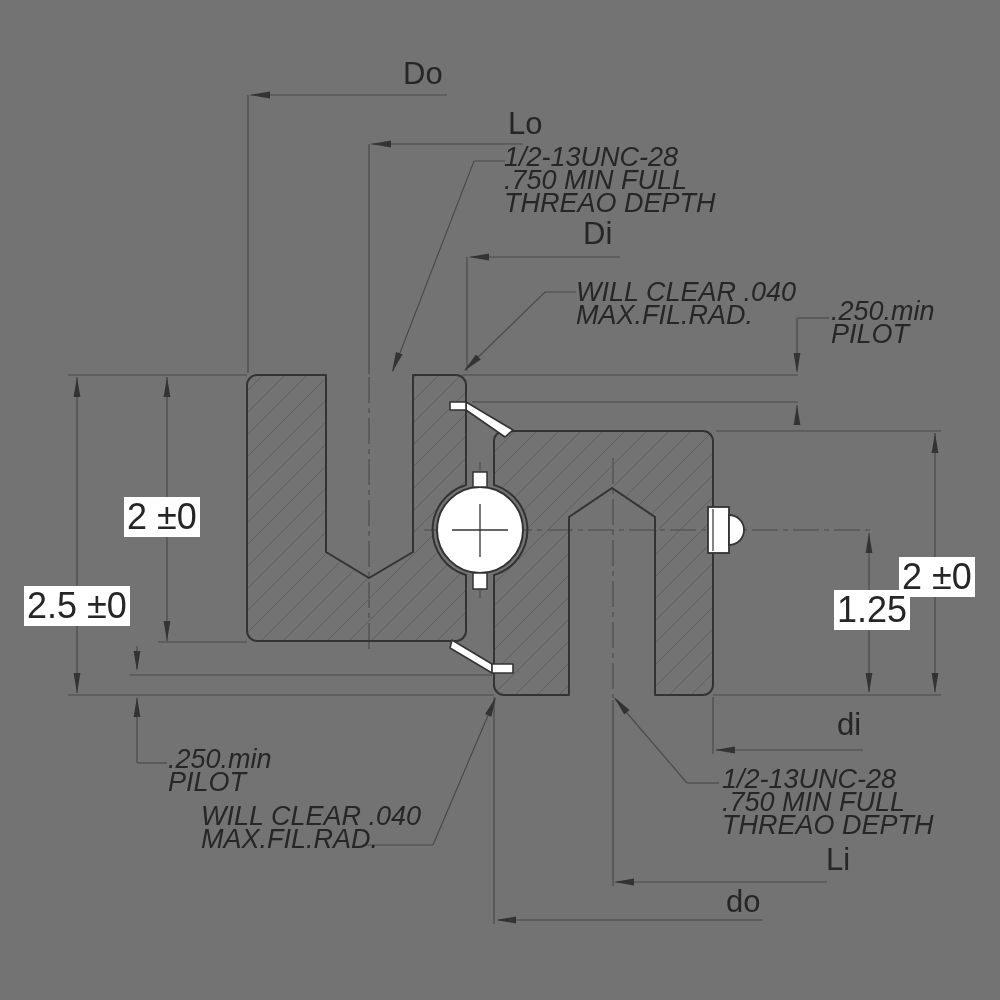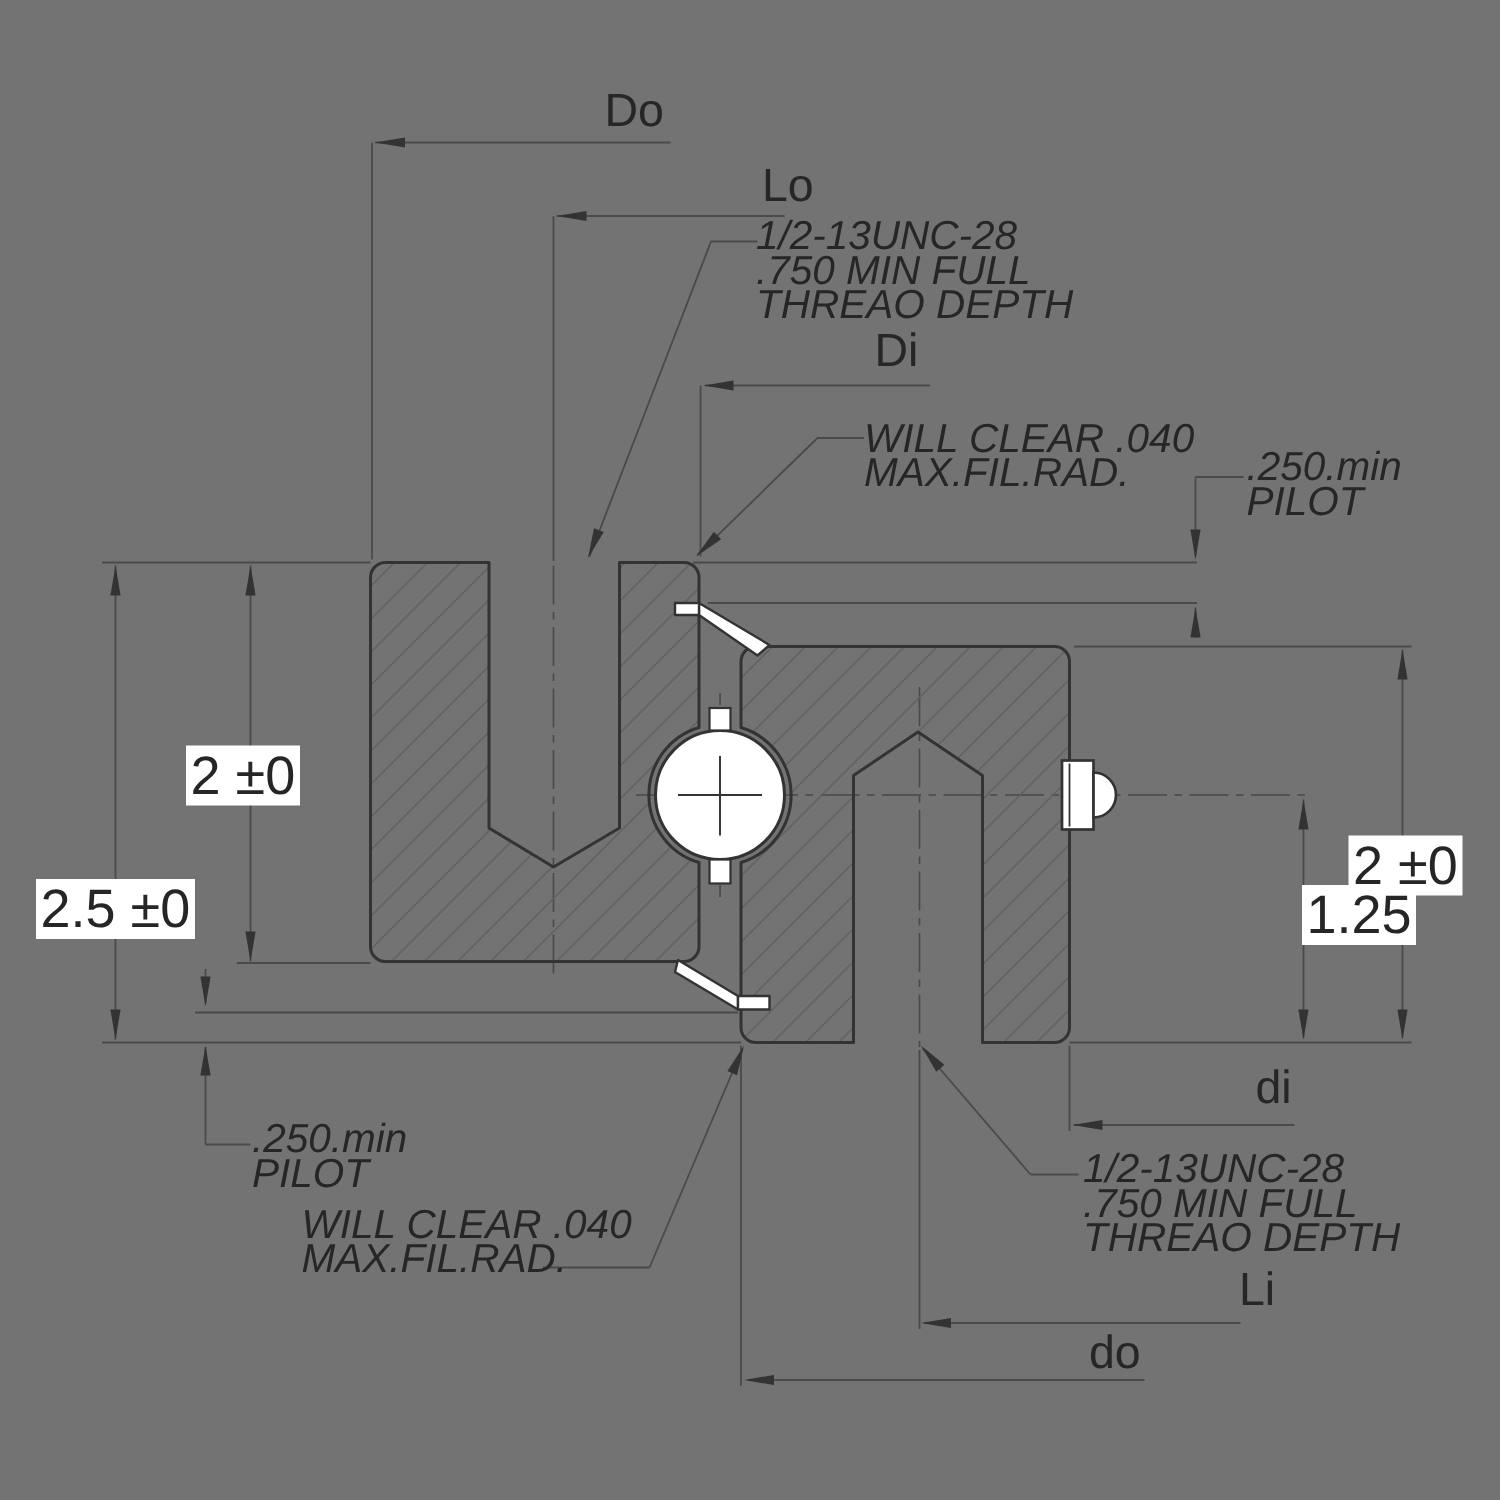--- a/index.html
+++ b/index.html
@@ -144,21 +144,21 @@
   <div class="t big" style="left:403px; top:57px;">Do</div>
   <div class="t big" style="left:508px; top:107px;">Lo</div>
   <div class="t big" style="left:583px; top:217px;">Di</div>
   <div class="t big" style="left:837px; top:708px;">di</div>
   <div class="t big" style="left:826px; top:843px;">Li</div>
   <div class="t big" style="left:726px; top:885px;">do</div>
 
   <div class="t dim" style="left:24px;  top:550px;margin-top:36px;">2.5 ±0</div>
   <div class="t dim" style="left:124px; top:497px;">2 ±0</div>
   <div class="t dim" style="left:899px; top:557px;">2 ±0</div>
-  <div class="t dim" style="left:868px; top:590px;">1.25</div>
+  <div class="t dim" style="left:834px; top:590px;">1.25</div>
 
   <div class="t note" style="left:504px; top:146px;">
     <div>1/2-13UNC-28</div>
     <div>.750 MIN FULL</div>
     <div>THREAO DEPTH</div>
   </div>
 
   <div class="t note" style="left:576px; top:281px;">
     <div>WILL CLEAR .040</div>
     <div>MAX.FIL.RAD.</div>

